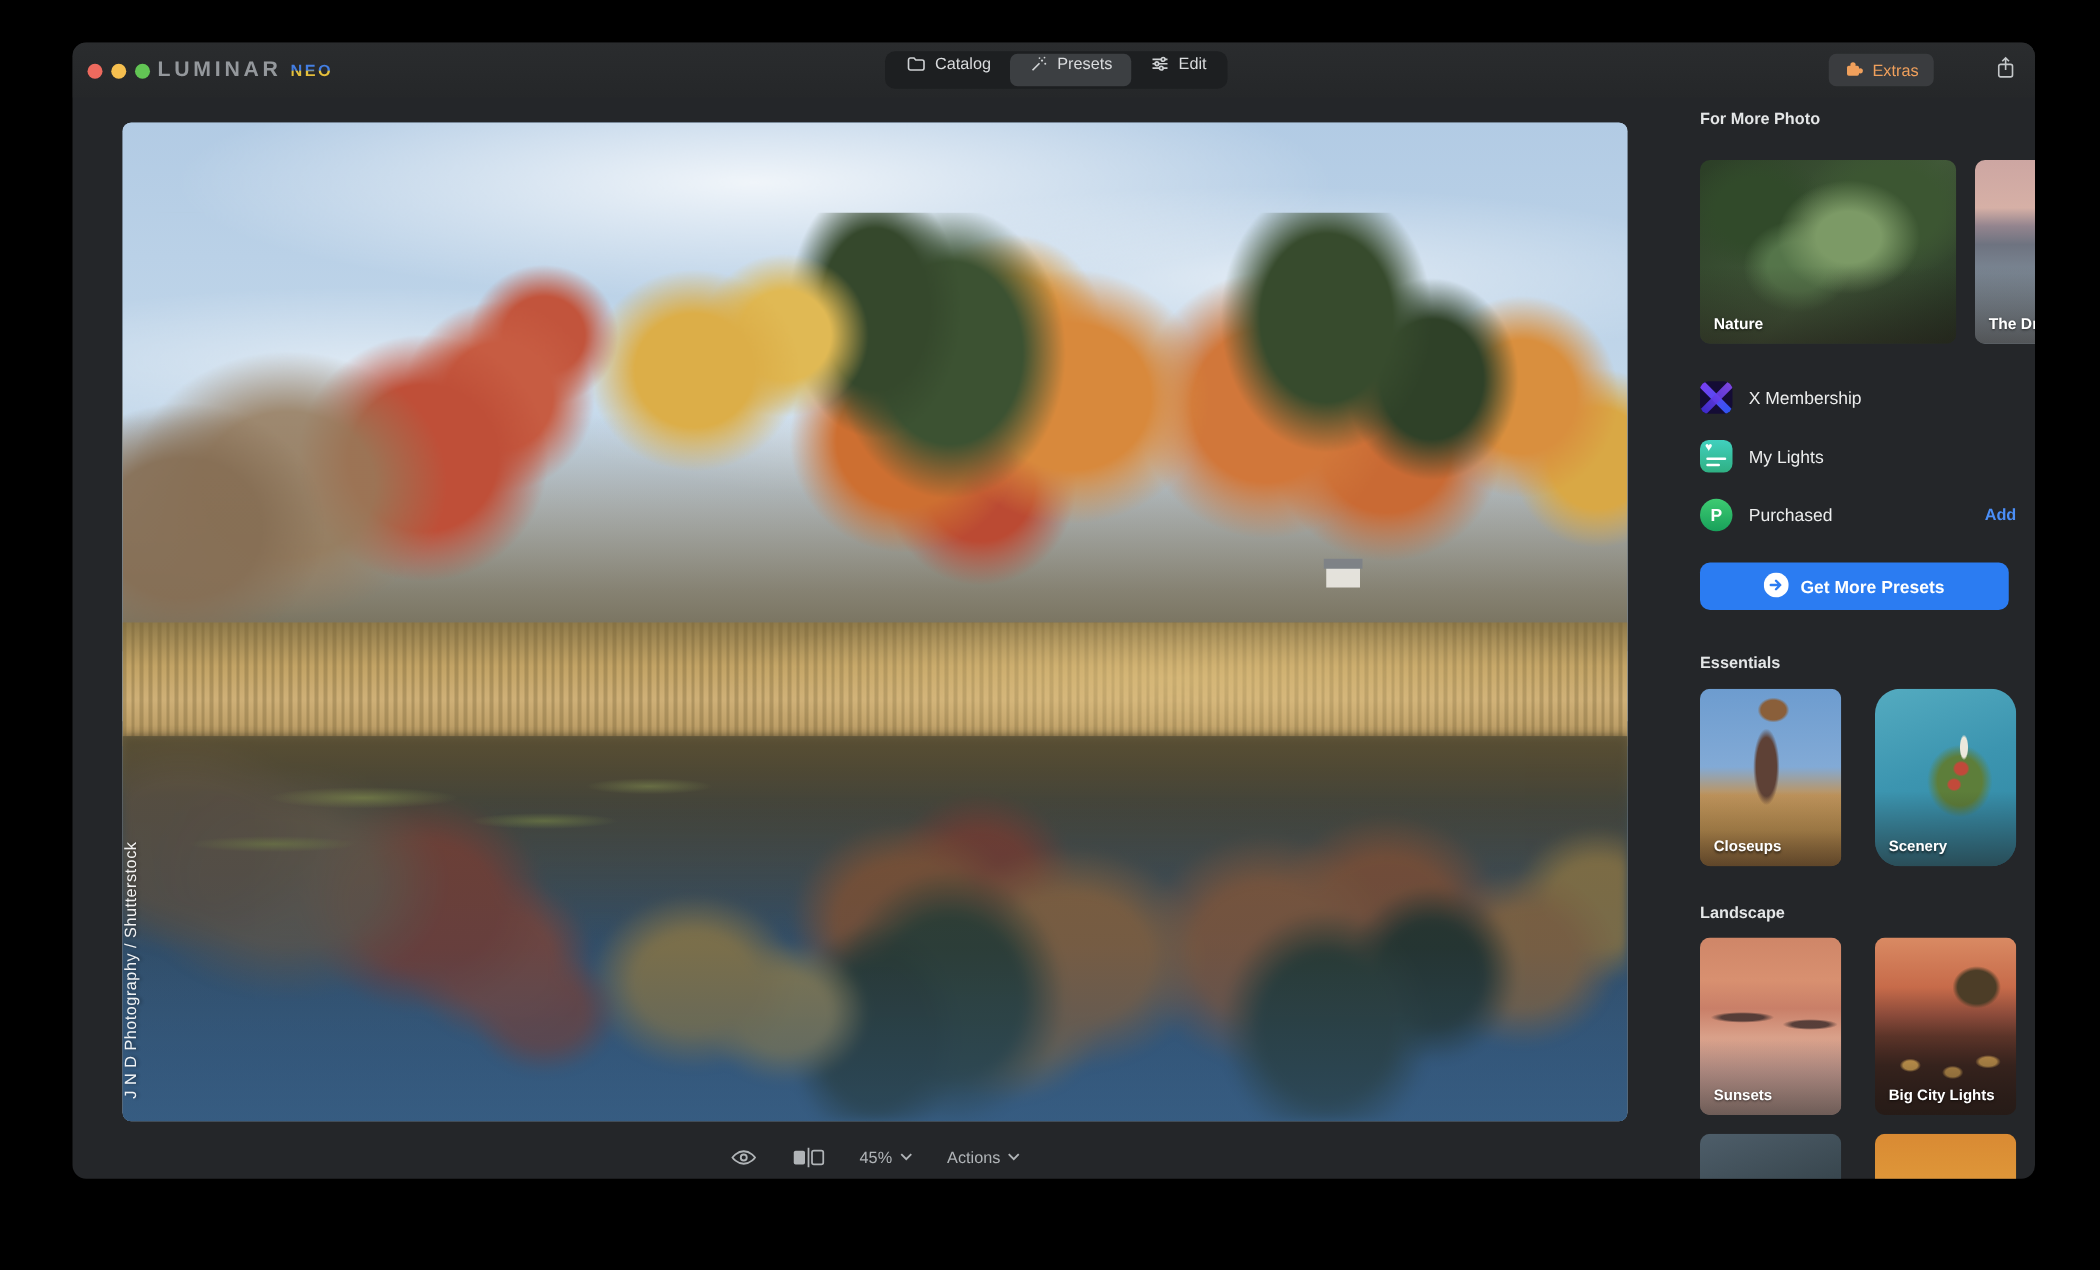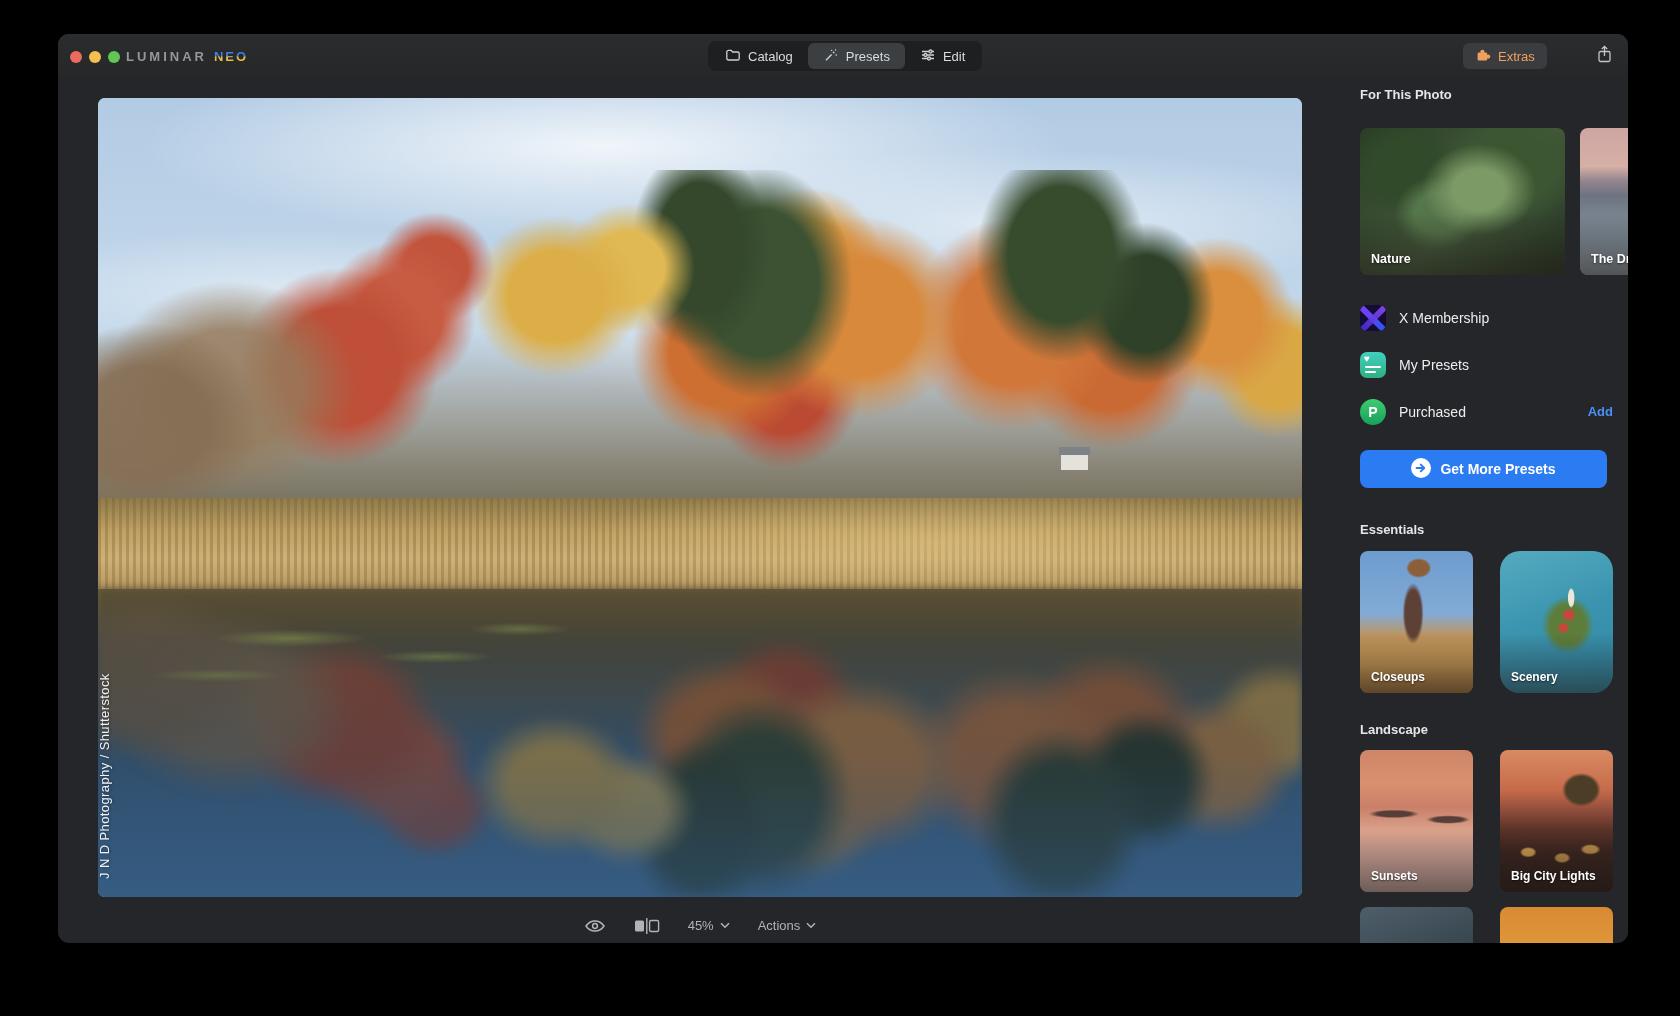--- a/index.html
+++ b/index.html
@@ -11,27 +11,27 @@
             background:#242629; border-radius:11px; overflow:hidden;
             box-shadow:0 30px 80px rgba(0,0,0,.6); }
 
   
   .titlebar { position:absolute; left:0; top:0; width:100%; height:44px;
               background:linear-gradient(180deg,#2a2c2e,#252729); }
   .lights { position:absolute; left:12px; top:17px; display:flex; gap:7px; }
   .light { width:12px; height:12px; border-radius:50%; }
   .light.red{background:#ed6a5e;} .light.yellow{background:#f5bf4f;} .light.green{background:#62c554;}
   .logo { position:absolute; left:68px; top:0; height:44px; display:flex; align-items:center; gap:7px; }
-  .logo-primary { font-size:13px; font-weight:700; letter-spacing:3px; color:#94989c; }
+  .logo-primary { font-size:17px; font-weight:700; letter-spacing:3px; color:#94989c; }
   .logo-secondary { font-size:13px; font-weight:800; letter-spacing:2px;
         background:linear-gradient(180deg,#4a86e8 0%,#3f7ae0 48%,#e7c53e 52%,#e2b636 100%);
         -webkit-background-clip:text; background-clip:text; color:transparent; }
   .tabgroup { position:absolute; left:650px; top:7px; height:30px; display:flex; align-items:center;
               background:#1d1f21; border-radius:8px; padding:2px; }
-  .tab { height:26px; display:flex; align-items:center; gap:7px; padding:0 15px;
+  .tab { height:26px; display:flex; gap:7px; padding:0 15px;
          border-radius:6px; color:#d9dbdd; font-size:13px; cursor:default; }
   .tab.active { background:#3c3f42; }
   .tab svg { color:#cfd2d4; }
   .extras-btn { position:absolute; left:1405px; top:9px; height:26px; padding:0 12px;
                 display:flex; align-items:center; gap:7px; background:#3a3c3f; border-radius:6px;
                 color:var(--extras-orange,#f0a05c); font-size:13px; }
   .share-btn { position:absolute; left:1534px; top:9px; width:24px; height:26px;
                display:flex; align-items:center; justify-content:center; color:#c4c7c9; }
 
   
@@ -279,21 +279,21 @@
     <div class="tool">
       <span>Actions</span>
       <span>
         <svg width="10" height="7" viewBox="0 0 10 7" fill="none" stroke="currentColor" stroke-width="1.5">
           <path d="M1 1.3 5 5.3 9 1.3"></path>
         </svg>
       </span>
     </div>
   </div>
 
-  <div class="sec-title" style="top:53px;">For This Photo</div>
+  <div class="sec-title" style="top:53px;">For More Photo</div>
 
   <div class="thumb-row">
     <div class="bigthumb img-nature">
       <div class="label-overlay"></div>
       <div class="thumb-label" style="font-size:12.5px;">Nature</div>
     </div>
     <div class="bigthumb img-thedro">
       <div class="label-overlay"></div>
       <div class="thumb-label" style="font-size:12.5px;">The Dro</div>
     </div>
@@ -303,21 +303,21 @@
     <div class="menu-row">
       <div class="menu-ic ic-x"></div>
       <span class="menu-label">X Membership</span>
     </div>
     <div class="menu-row">
       <div class="menu-ic ic-presets">
         <span class="heart">♥</span>
         <span class="line1"></span>
         <span class="line2"></span>
       </div>
-      <span class="menu-label">My Presets</span>
+      <span class="menu-label">My Lights</span>
     </div>
     <div class="menu-row">
       <div class="menu-ic ic-purchased">P</div>
       <span class="menu-label">Purchased</span>
       <span class="add-link">Add</span>
     </div>
   </div>
 
   <div class="get-more">
     <span>

